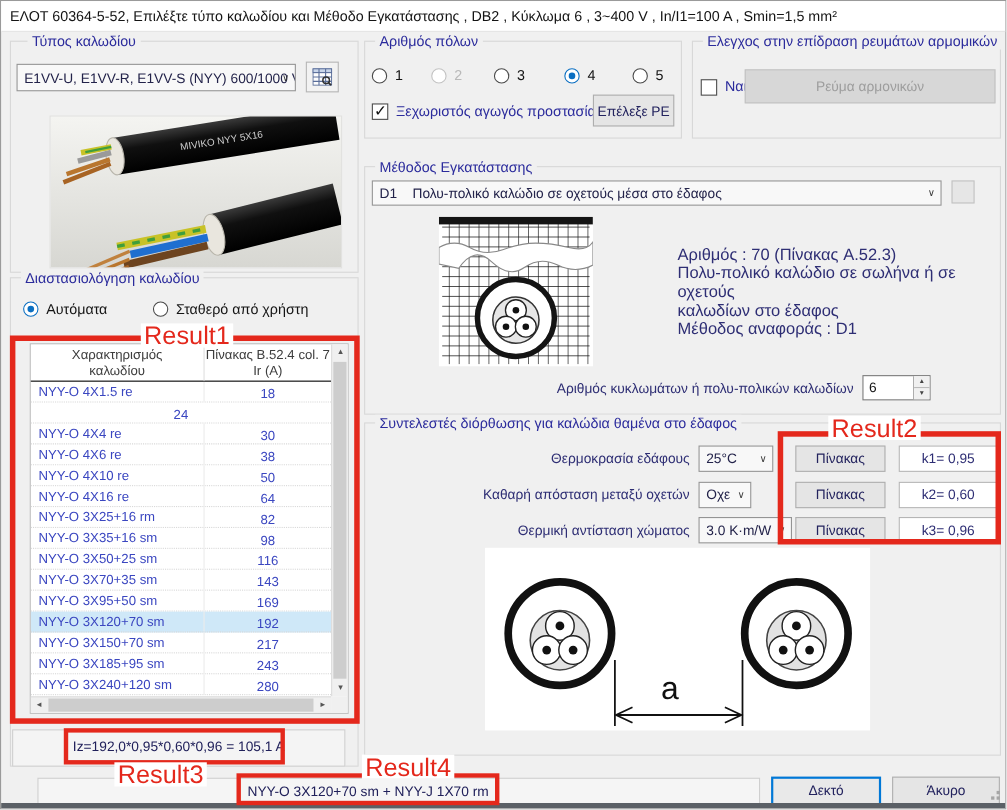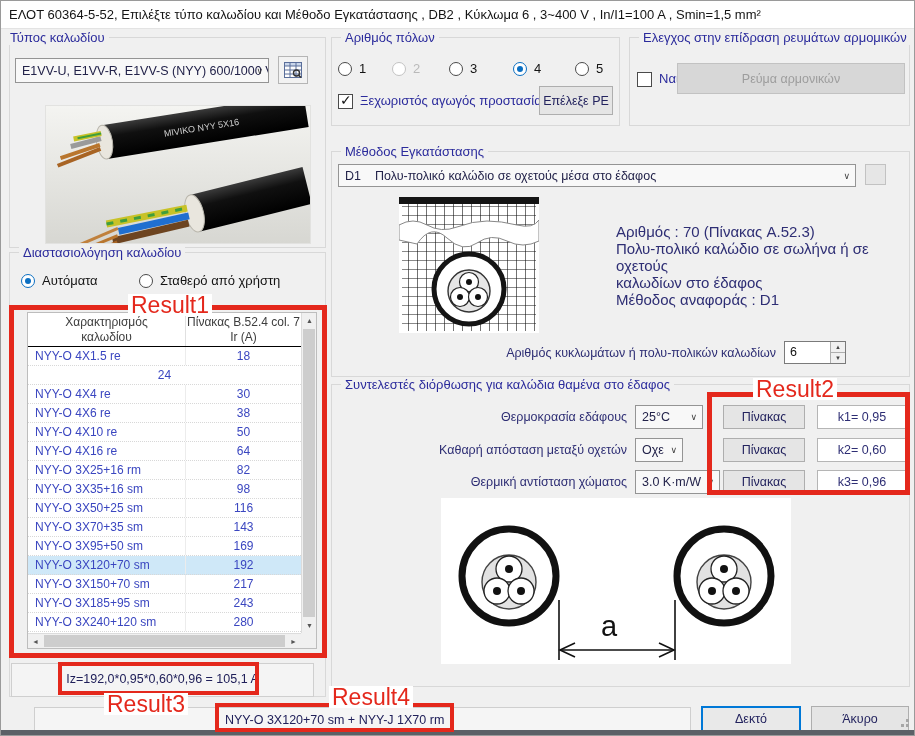--- a/index.html
+++ b/index.html
@@ -56,21 +56,21 @@
   .spin .btns div:first-child { border-bottom:1px solid #adadad; }
 
   
   .tablebox { position:absolute; background:#fff; border:1px solid #bdbdbd; font-size:12px; }
   .thead { position:absolute; left:0; top:0; right:15px; height:34px; border-bottom:1px solid #000000;
            display:flex; color:#3d3d3d; text-align:center; }
   .thc { padding-top:2px; line-height:15px; }
   .thc.c1 { width:158px; border-right:1px solid #e0e0e0; }
   .thc.c2 { flex:1; }
   .tbody { position:absolute; left:0; top:34px; right:15px; bottom:15px; overflow:hidden; }
-  .trow { display:flex; height:19px; align-items:center; border-bottom:1px dotted #d8d8d8; color:#3a46c0; }
+  .trow { display:flex; height:19px; align-items:flex-end; border-bottom:1px dotted #d8d8d8; color:#3a46c0; }
   .trow.selected { background:#cfe8f8; }
   .tcell.name { width:158px; padding-left:7px; border-right:1px solid #ececec; white-space:nowrap;
                 overflow:hidden; height:100%; line-height:18px; }
   .tcell.ir { flex:1; text-align:center; }
   .vscroll { position:absolute; right:0; top:0; bottom:15px; width:15px; background:#f0f0f0;
              border-left:1px solid #dcdcdc; }
   .vscroll .thumb { position:absolute; left:1px; right:1px; top:16px; bottom:16px; background:#cdcdcd; }
   .hscroll { position:absolute; left:0; bottom:0; right:15px; height:15px; background:#f0f0f0;
              border-top:1px solid #dcdcdc; }
   .hscroll .thumb { position:absolute; top:1px; bottom:1px; left:16px; right:16px; background:#cdcdcd; }
@@ -103,21 +103,21 @@
 </head>
 <body>
 
 <div class="window">
 
   <div class="titlebar">
     <div class="ttl">ΕΛΟΤ 60364-5-52, Επιλέξτε τύπο καλωδίου και Μέθοδο Εγκατάστασης ,  DB2 , Κύκλωμα  6 , 3~400 V , In/I1=100 A , Smin=1,5 mm²</div>
   </div>
 
   <div class="group" style="left:8px; top:36px; width:317px; height:211px;"></div>
-  <div class="gtitle" style="left:5px; top:29px;">Τύπος καλωδίου</div>
+  <div class="gtitle" style="left:24px; top:29px;">Τύπος καλωδίου</div>
 
   <div class="combo" style="left:14px; top:57px; width:254px; height:25px;">
     <span class="val">E1VV-U, E1VV-R, E1VV-S  (NYY)  600/1000 V</span>
     <span class="chev">∨</span>
   </div>
   <div class="icon-btn" style="left:277px; top:55px; width:30px; height:28px;">
     <svg width="18" height="16" viewBox="0 0 18 16">
       <rect x="0.5" y="0.5" width="17" height="15" fill="#fdfdfd" stroke="#5a6e9a"></rect>
       <rect x="0.5" y="0.5" width="17" height="3.5" fill="#c9d6ea" stroke="#5a6e9a"></rect>
       <line x1="6" y1="0.5" x2="6" y2="15.5" stroke="#5a6e9a"></line>

